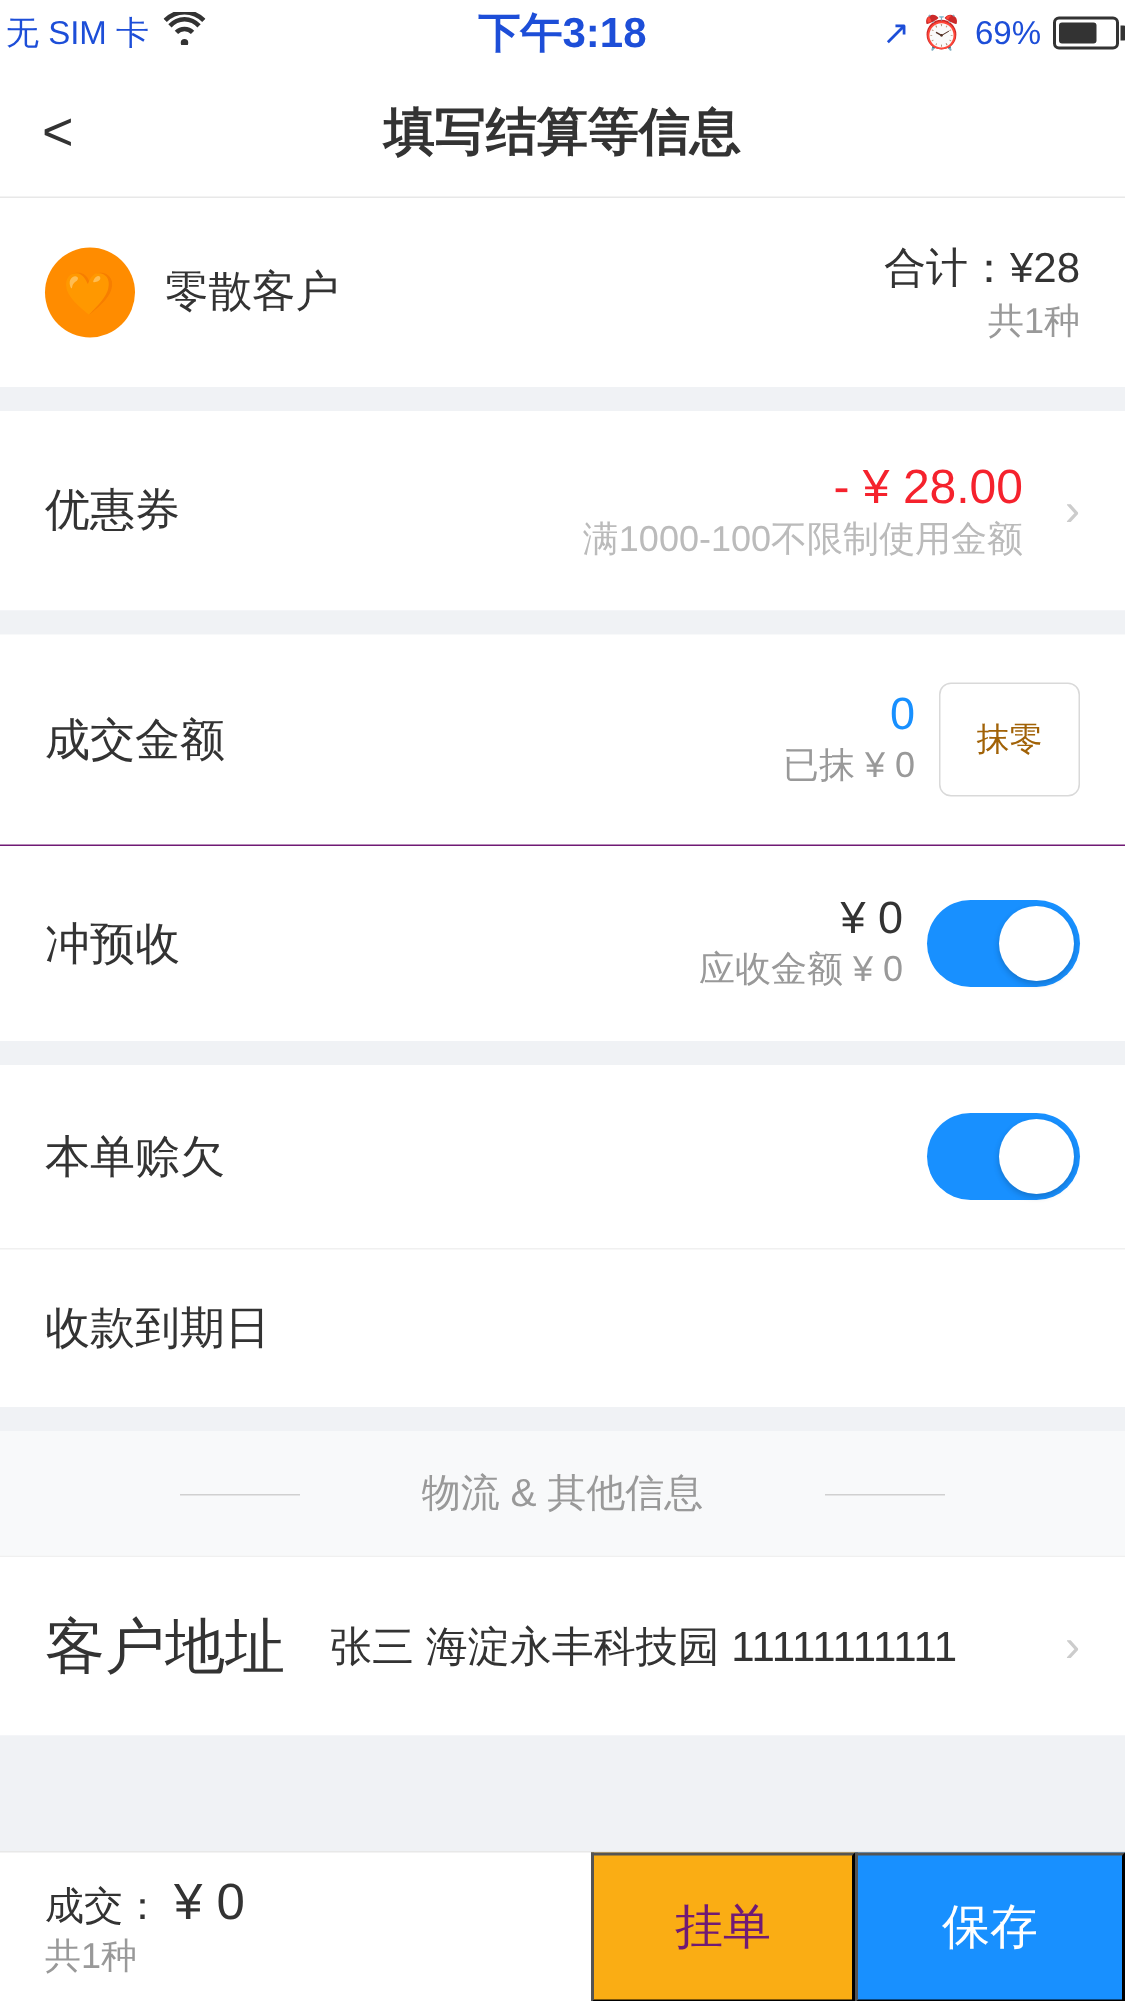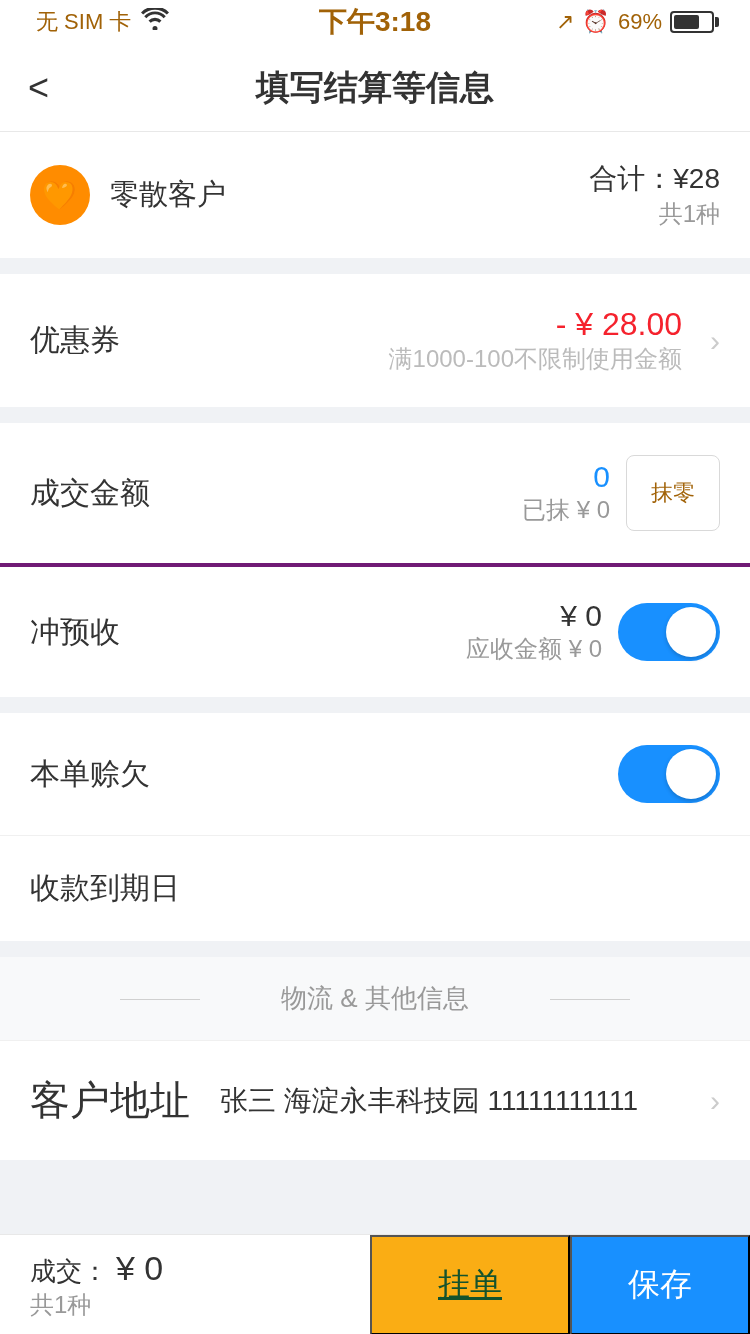--- a/index.html
+++ b/index.html
@@ -16,23 +16,23 @@
     }
 
     
     .status-bar {
       width: 100%;
       height: 44px;
       background: #fff;
       display: flex;
       align-items: center;
       justify-content: space-between;
-      padding: 0 36px;
+      padding: 0 4px;
       font-size: 24px;
-      color: #a16207;
+      color: #1d4ed8;
       text-align: right;
     }
     .status-left {
       display: flex;
       align-items: center;
       gap: 10px;
       font-size: 22px;
     }
     .status-center {
       font-size: 28px;
@@ -145,21 +145,21 @@
       color: #999;
     }
 
     
     .row-item {
       display: flex;
       align-items: center;
       justify-content: space-between;
       padding: 32px 30px;
       background: #fff;
-      border-top: 4px solid #701a75;
+      border-top: 1px solid #701a75;
     }
     .row-label {
       font-size: 30px;
       color: #333;
       text-align: right;
     }
     .row-right {
       display: flex;
       align-items: center;
       gap: 28px;
@@ -308,30 +308,29 @@
     .bottom-amount {
       font-size: 34px;
       color: #333;
       font-weight: 500;
     }
     .bottom-count {
       font-size: 24px;
       color: #999;
     }
     .btn-hang {
-      width: 200px;
+      width: 176px;
       height: 100px;
       background: #faad14;
       display: flex;
       align-items: center;
       justify-content: center;
       font-size: 32px;
-      color: #14532d;
+      color: #701a75;
       cursor: pointer;
-      text-decoration: underline;
     }
     .btn-save {
       width: 180px;
       height: 100px;
       background: #1890ff;
       display: flex;
       align-items: center;
       justify-content: center;
       font-size: 32px;
       color: white;

